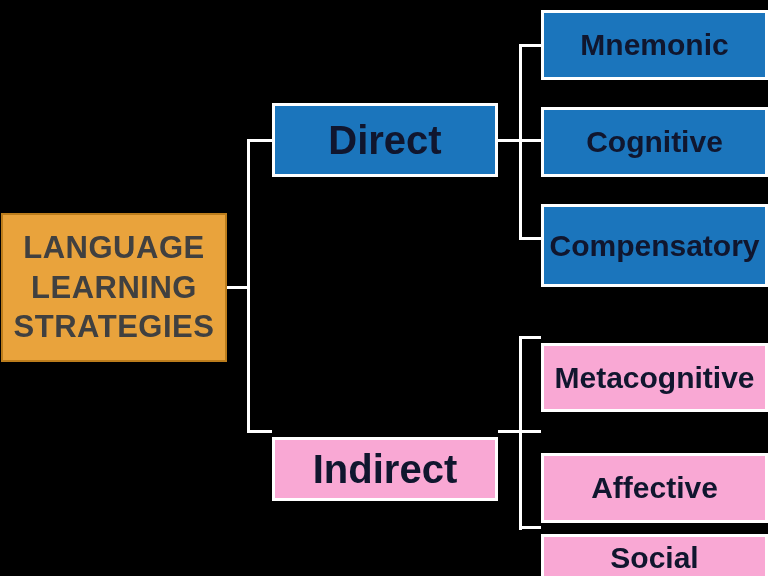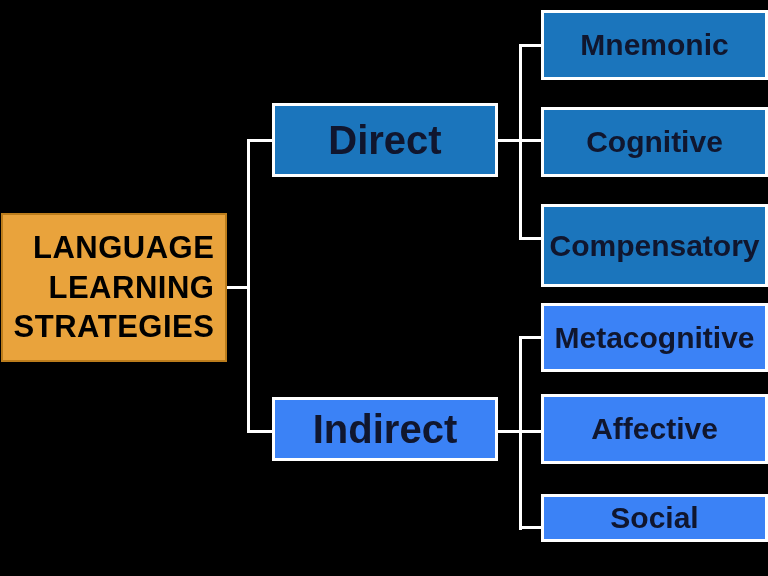--- a/index.html
+++ b/index.html
@@ -10,53 +10,53 @@
     background: #000000;
     overflow: hidden;
     font-family: "Liberation Sans", sans-serif;
   }
   .node {
     position: absolute;
     box-sizing: border-box;
     display: flex;
     align-items: center;
     justify-content: center;
-    text-align: right;
+    text-align: center;
     font-weight: bold;
     color: #10162E;
   }
   .root-node {
     left: 1px; top: 213px; width: 226px; height: 149px;
     background: #E9A33C;
     border: 2px solid #BC7D1C;
-    color: #000000;
+    color: #404040;
     font-size: 31px;
     line-height: 1.27;
     white-space: pre-line;
     letter-spacing: 0.5px;
   }
   .branch-node {
     width: 226px; left: 272px;
     border: 3px solid #FFFFFF;
     font-size: 40px;
   }
   .leaf-node {
     left: 541px; width: 227px;
     border: 3px solid #FFFFFF;
     font-size: 30px;
   }
   .blue   { background: #1B75BC; }
-  .purple { background: #3b82f6; }
+  .purple { background: #f9a8d4; margin-top: 40px; }
   .direct-node   { top: 103px; height: 74px; }
   .indirect-node { top: 397px; height: 64px; }
   .mnemonic-node      { top: 10px;  height: 70px; }
   .cognitive-node     { top: 107px; height: 70px; }
   .compensatory-node  { top: 204px; height: 83px; }
   .metacognitive-node { top: 303px; height: 69px; }
-  .affective-node     { top: 394px; height: 70px; }
+  .affective-node     { top: 413px; height: 70px; }
   .social-node        { top: 494px; height: 48px; }
   .connector {
     position: absolute;
     background: #FFFFFF;
   }
   .left-trunk          { left: 247px; top: 139px; width: 3px;  height: 294px; }
   .stub-root           { left: 225px; top: 286px; width: 22px; height: 3px; }
   .stub-direct-in      { left: 250px; top: 139px; width: 22px; height: 3px; }
   .stub-indirect-in    { left: 250px; top: 430px; width: 22px; height: 3px; }
   .direct-trunk        { left: 519px; top: 44px;  width: 3px;  height: 196px; }

